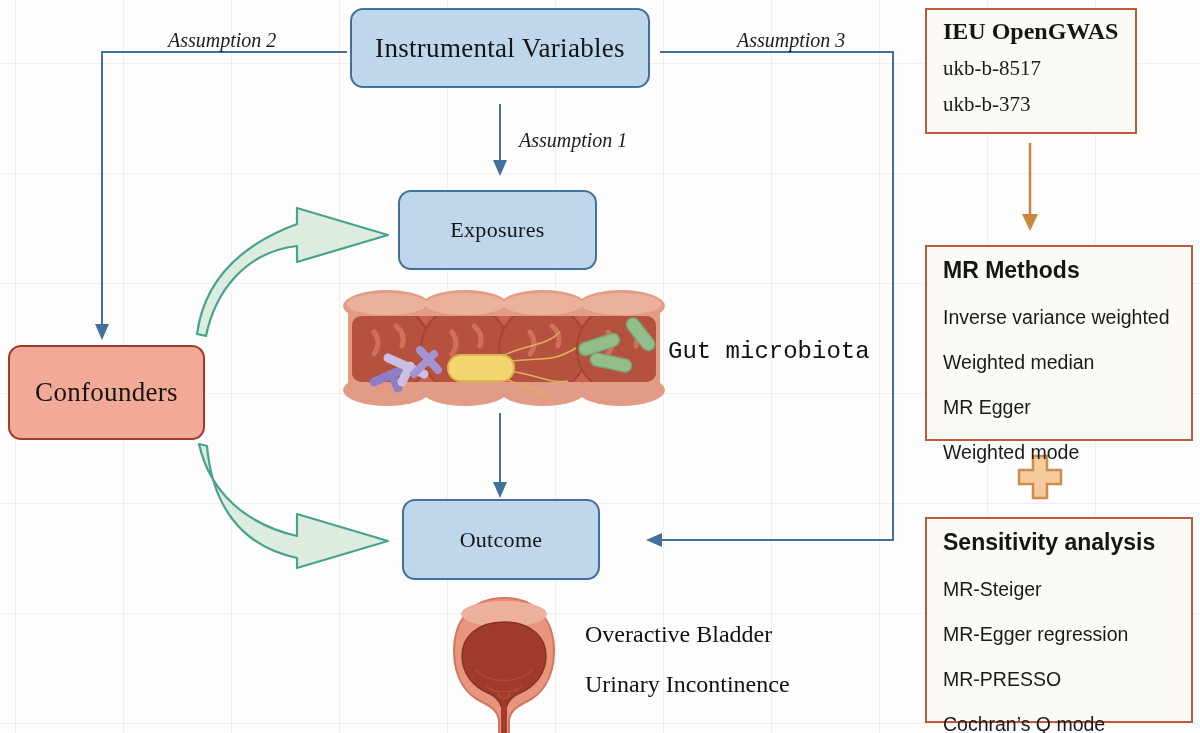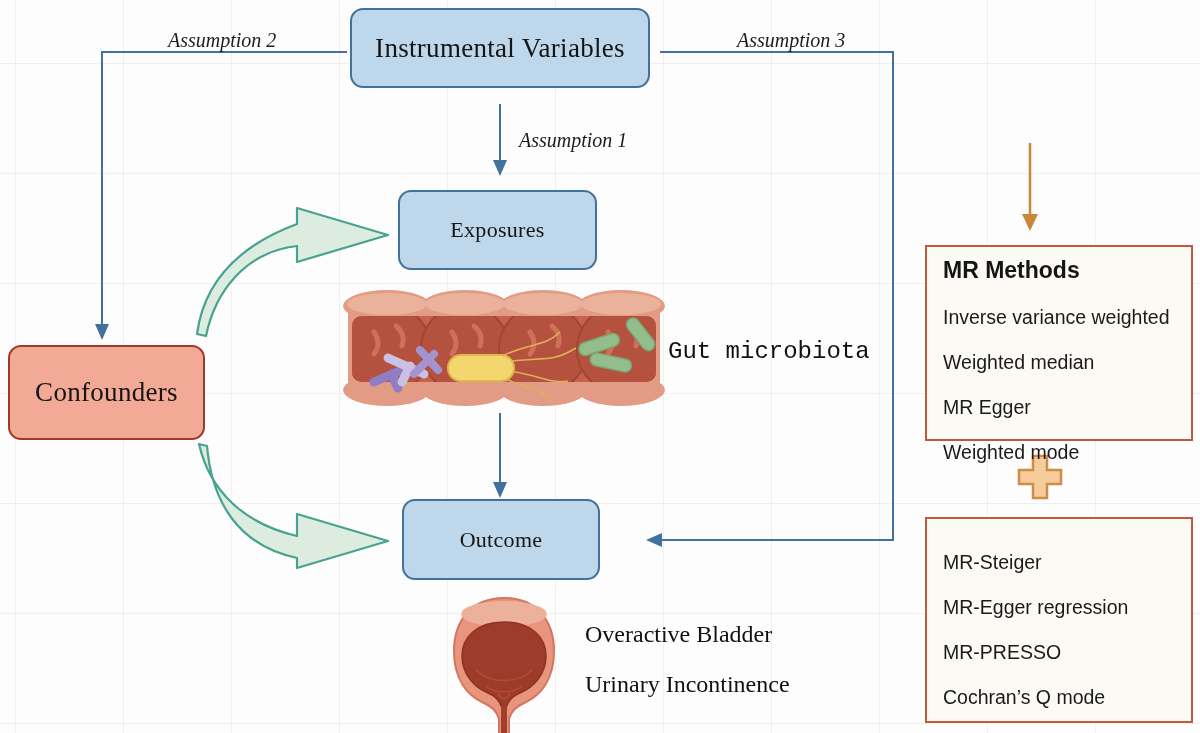--- a/index.html
+++ b/index.html
@@ -179,29 +179,35 @@
   </div>
 
   <div class="assumption" id="assumption2">Assumption 2</div>
   <div class="assumption" id="assumption1">Assumption 1</div>
   <div class="assumption" id="assumption3">Assumption 3</div>
 
   <div class="fig-label" id="label-gut">Gut microbiota</div>
   <div class="fig-label" id="label-oab">Overactive Bladder</div>
   <div class="fig-label" id="label-ui">Urinary Incontinence</div>
 
+  <div class="panel" id="panel-opengwas">
+    <div class="panel-title">IEU OpenGWAS</div>
+    <div class="panel-item">ukb-b-8517</div>
+    <div class="panel-item">ukb-b-373</div>
+  </div>
 
   <div class="panel" id="panel-mr">
     <div class="panel-title">MR Methods</div>
     <div class="panel-item">Inverse variance weighted</div>
     <div class="panel-item">Weighted median</div>
     <div class="panel-item">MR Egger</div>
     <div class="panel-item">Weighted mode</div>
   </div>
 
   <div class="panel" id="panel-sens">
+    <div class="panel-title">Sensitivity analysis</div>
     <div class="panel-item">MR-Steiger</div>
     <div class="panel-item">MR-Egger regression</div>
     <div class="panel-item">MR-PRESSO</div>
     <div class="panel-item">Cochran’s Q mode</div>
   </div>
 
 </div>
 
 </body></html>

